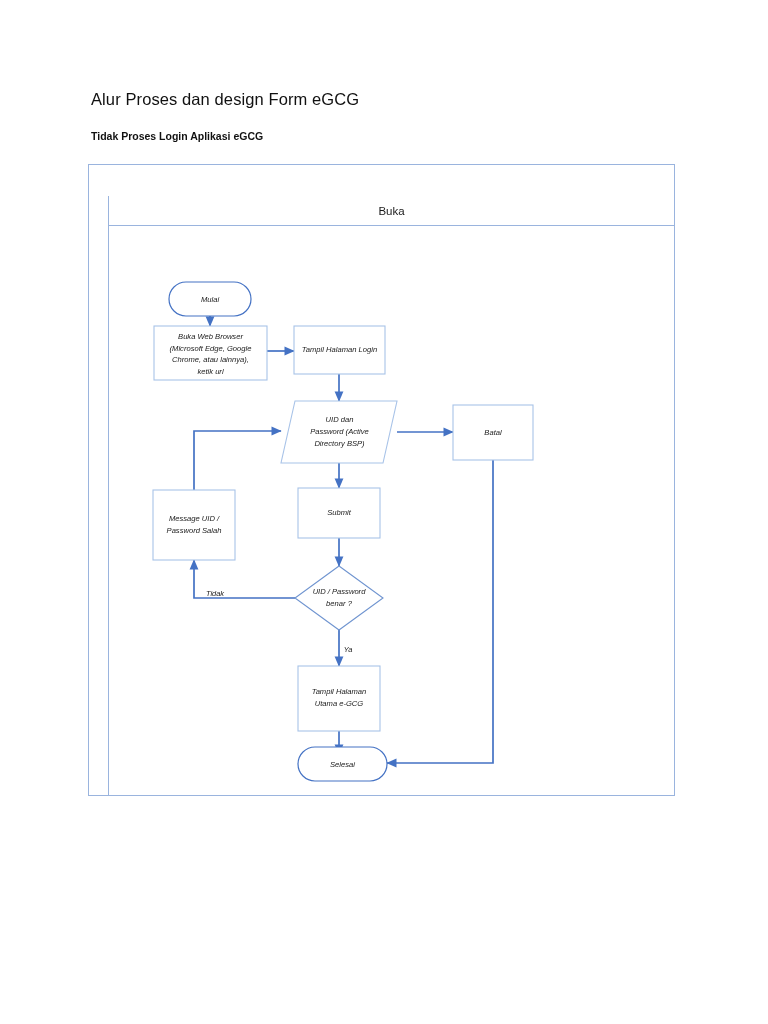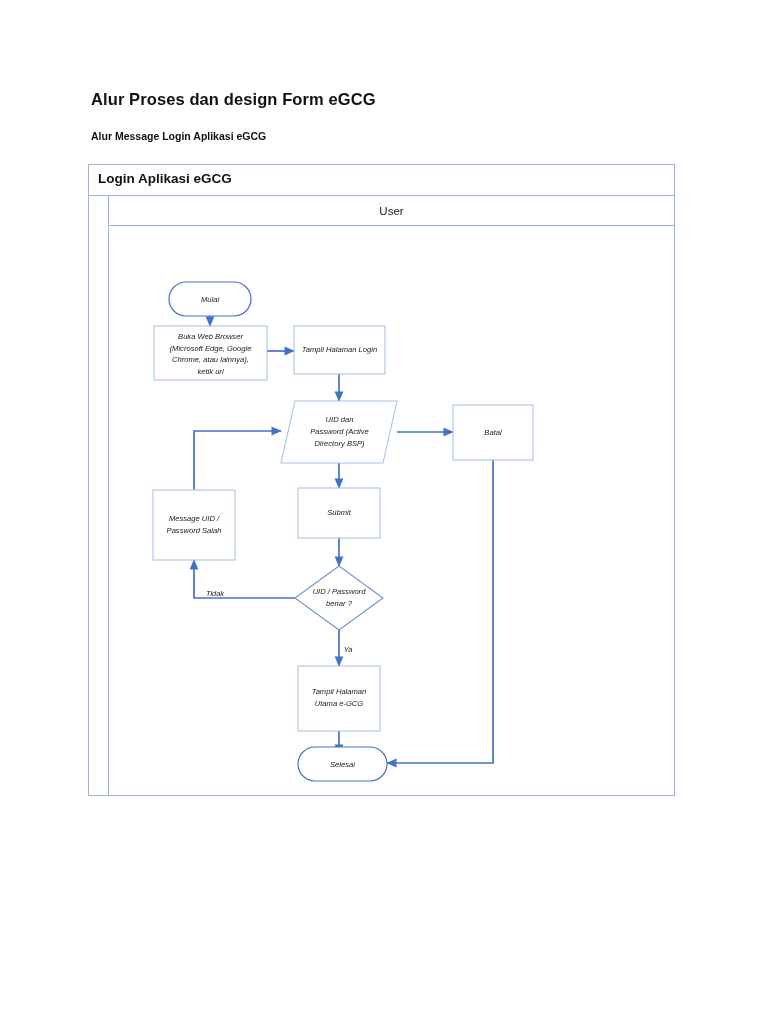--- a/index.html
+++ b/index.html
@@ -15,21 +15,21 @@
     font-family: "Liberation Sans", sans-serif;
     color: #1a1a1a;
     overflow: hidden;
   }
 
   #doc-title {
     position: absolute;
     left: 91px;
     top: 90px;
     font-size: 16.5px;
-    font-weight: bold;
+    font-weight: normal;
     letter-spacing: 0.1px;
     color: #111111;
     white-space: nowrap;
   }
 
   #doc-subtitle {
     position: absolute;
     left: 91px;
     top: 130px;
     font-size: 10.5px;
@@ -154,32 +154,29 @@
     fill: #1a1a1a;
     text-anchor: middle;
     dominant-baseline: middle;
   }
 </style>
 </head>
 <body>
 
 <div id="doc-title">Alur Proses dan design Form eGCG</div>
 
-<div id="doc-subtitle">Alur Message Login Aplikasi eGCG</div>
+<div id="doc-subtitle">Tidak Proses Login Aplikasi eGCG</div>
 
 <div id="diagram-frame">
 
-  <div id="frame-title-row">
-    <div id="frame-title-text">Login Aplikasi eGCG</div>
-  </div>
 
   <div id="lane-gutter"></div>
 
   <div id="lane-header">
-    <span id="lane-header-text">User</span>
+    <span id="lane-header-text">Buka</span>
   </div>
 
   <div id="lane-body">
 
     <svg id="flow-svg" viewBox="0 0 565 569">
       <defs>
         <marker id="arrowhead" markerWidth="7" markerHeight="7" refX="5.6" refY="3" orient="auto" markerUnits="strokeWidth">
           <path d="M0,0.4 L6,3 L0,5.6 Z" fill="#4472c4"></path>
         </marker>
       </defs>

